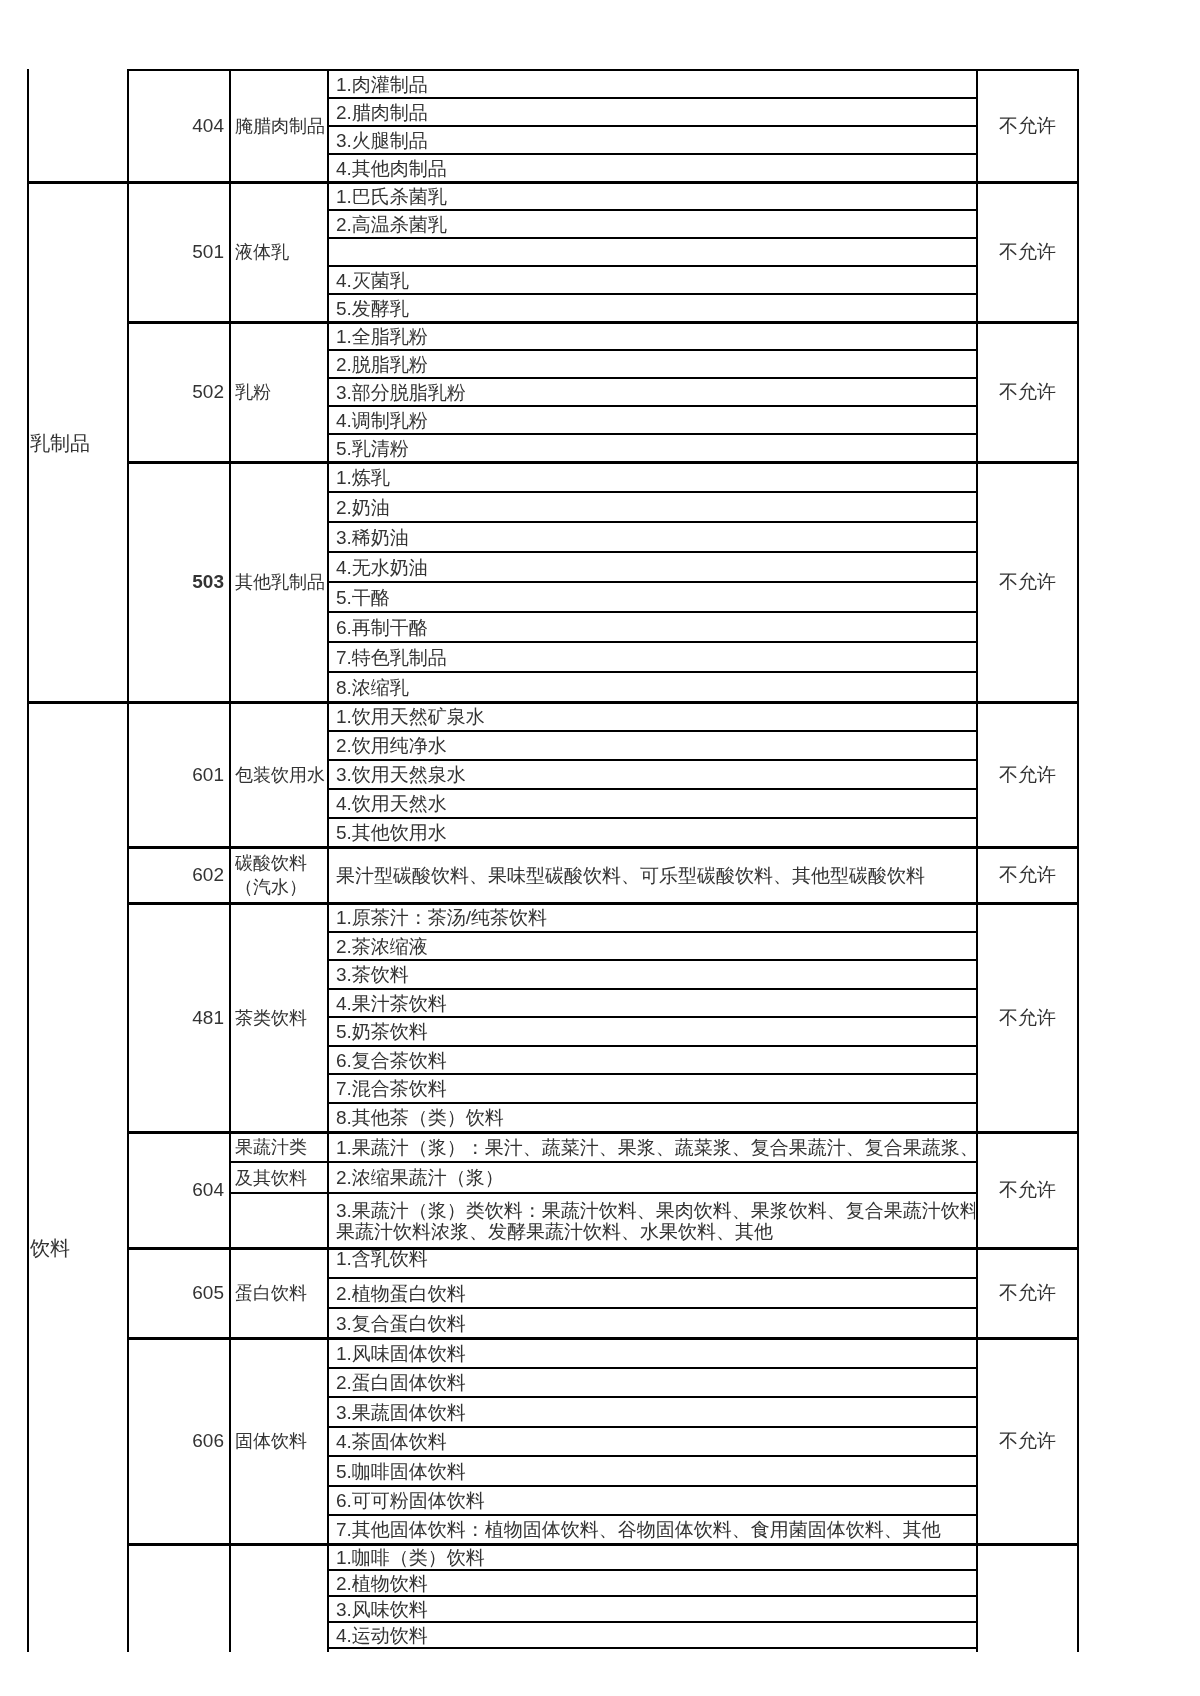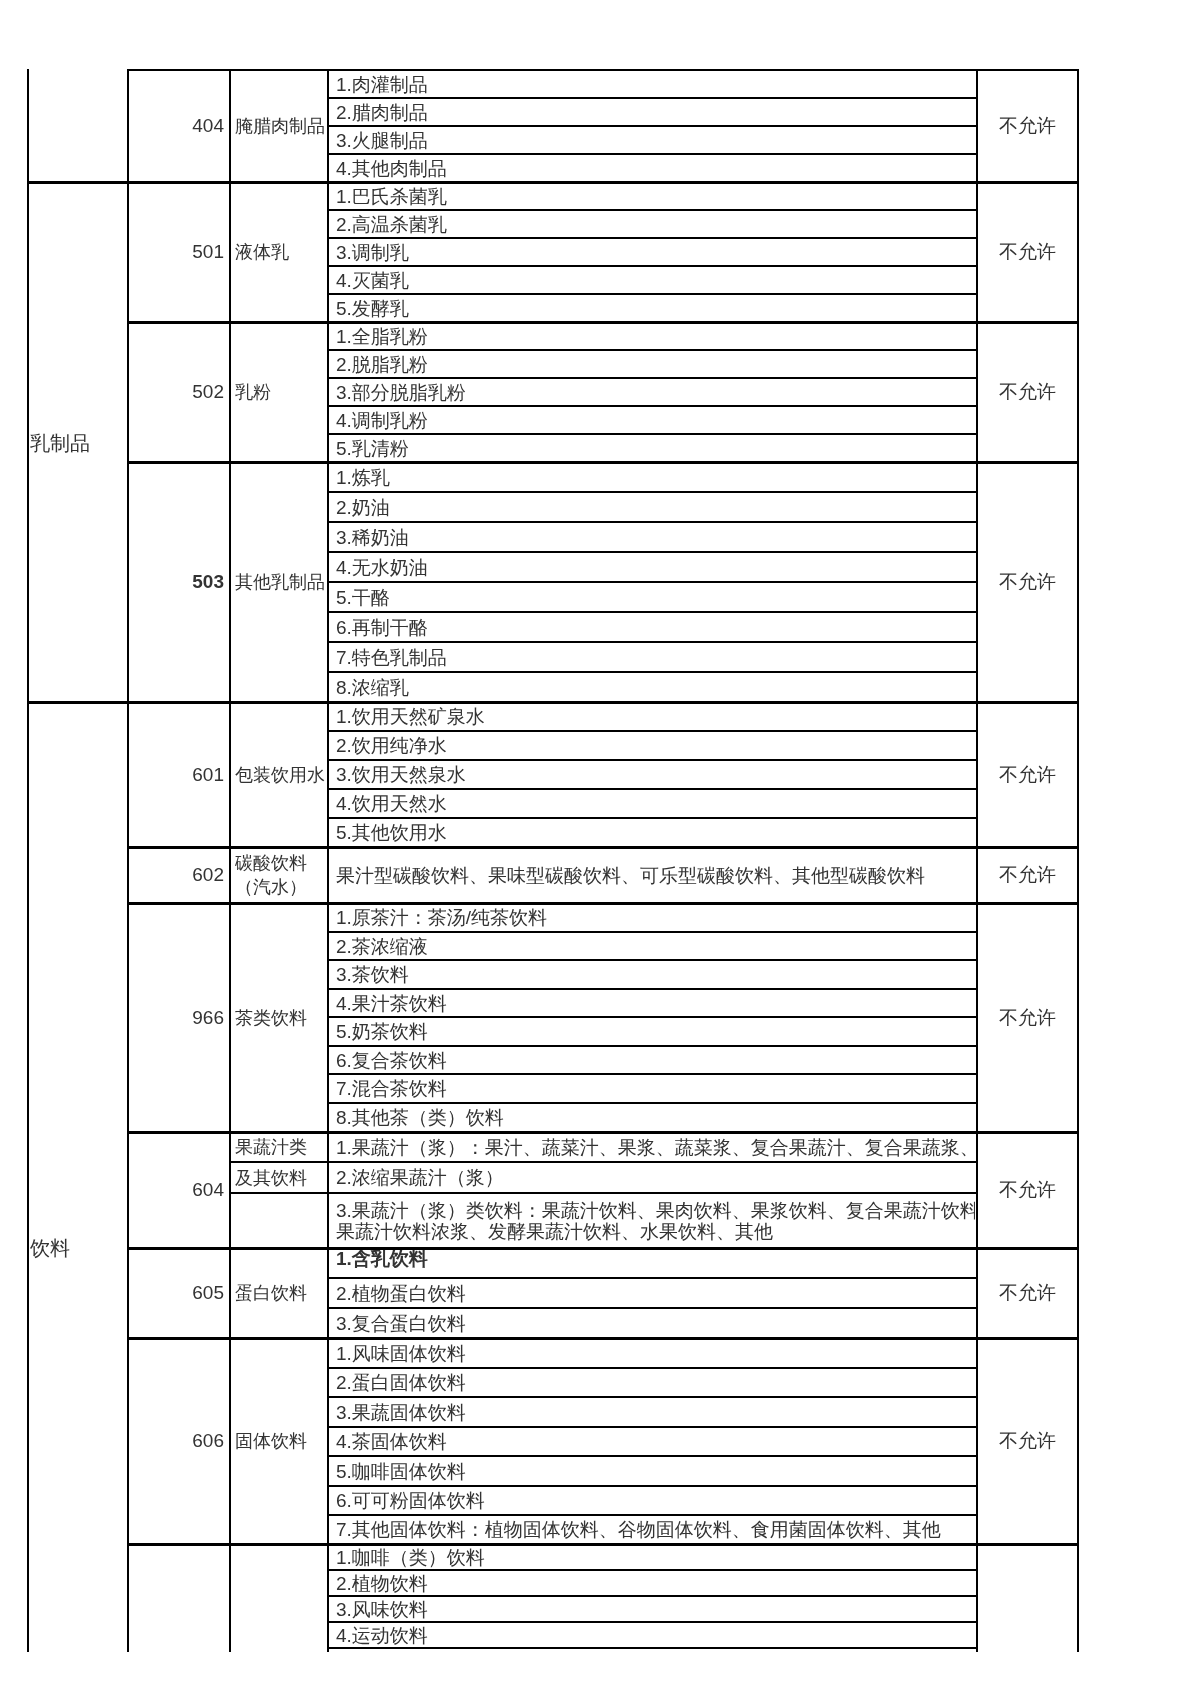--- a/index.html
+++ b/index.html
@@ -44,21 +44,20 @@
     <div class="hl" style="left: 328px; top: 153px; width: 649px; height: 2px;"></div>
     <div class="cell item-cell" style="left: 330px; top: 154px; width: 645px; height: 28px;">4.其他肉制品</div>
     <div class="cell status-cell" style="left: 977px; top: 70px; width: 101px; height: 112px;">不允许</div>
     <div class="hl" style="left: 127px; top: 69px; width: 952px; height: 2px;"></div>
     <div class="cell code-cell" style="left: 130px; top: 182px; width: 98px; height: 140px;">501</div>
     <div class="cell cat-cell" style="left: 232px; top: 182px; width: 94px; height: 140px;">液体乳</div>
     <div class="cell item-cell" style="left: 330px; top: 182px; width: 645px; height: 28px;">1.巴氏杀菌乳</div>
     <div class="hl" style="left: 328px; top: 209px; width: 649px; height: 2px;"></div>
     <div class="cell item-cell" style="left: 330px; top: 210px; width: 645px; height: 28px;">2.高温杀菌乳</div>
     <div class="hl" style="left: 328px; top: 237px; width: 649px; height: 2px;"></div>
-    <div class="cell item-cell" style="left: 330px; top: 238px; width: 645px; height: 28px;">3.调制乳</div>
     <div class="hl" style="left: 328px; top: 265px; width: 649px; height: 2px;"></div>
     <div class="cell item-cell" style="left: 330px; top: 266px; width: 645px; height: 28px;">4.灭菌乳</div>
     <div class="hl" style="left: 328px; top: 293px; width: 649px; height: 2px;"></div>
     <div class="cell item-cell" style="left: 330px; top: 294px; width: 645px; height: 28px;">5.发酵乳</div>
     <div class="cell status-cell" style="left: 977px; top: 182px; width: 101px; height: 140px;">不允许</div>
     <div class="hl" style="left: 27px; top: 180.5px; width: 1052px; height: 3px;"></div>
     <div class="cell code-cell" style="left: 130px; top: 322px; width: 98px; height: 140px;">502</div>
     <div class="cell cat-cell" style="left: 232px; top: 322px; width: 94px; height: 140px;">乳粉</div>
     <div class="cell item-cell" style="left: 330px; top: 322px; width: 645px; height: 28px; text-align: right;">1.全脂乳粉</div>
     <div class="hl" style="left: 328px; top: 349px; width: 649px; height: 2px;"></div>
@@ -101,21 +100,21 @@
     <div class="cell item-cell" style="left: 330px; top: 789px; width: 645px; height: 29px;">4.饮用天然水</div>
     <div class="hl" style="left: 328px; top: 817px; width: 649px; height: 2px;"></div>
     <div class="cell item-cell" style="left: 330px; top: 818px; width: 645px; height: 29px;">5.其他饮用水</div>
     <div class="cell status-cell" style="left: 977px; top: 702px; width: 101px; height: 145px;">不允许</div>
     <div class="hl" style="left: 27px; top: 700.5px; width: 1052px; height: 3px;"></div>
     <div class="cell code-cell" style="left: 130px; top: 847px; width: 98px; height: 56px;">602</div>
     <div class="cell cat-cell" style="left: 232px; top: 847px; width: 94px; height: 56px;">碳酸饮料<br>（汽水）</div>
     <div class="cell item-cell" style="left: 330px; top: 847px; width: 645px; height: 56px;">果汁型碳酸饮料、果味型碳酸饮料、可乐型碳酸饮料、其他型碳酸饮料</div>
     <div class="cell status-cell" style="left: 977px; top: 847px; width: 101px; height: 56px;">不允许</div>
     <div class="hl" style="left: 127px; top: 845.5px; width: 952px; height: 3px;"></div>
-    <div class="cell code-cell" style="left: 130px; top: 903px; width: 98px; height: 229px;">966</div>
+    <div class="cell code-cell" style="left: 130px; top: 903px; width: 98px; height: 229px;">481</div>
     <div class="cell cat-cell" style="left: 232px; top: 903px; width: 94px; height: 229px;">茶类饮料</div>
     <div class="cell item-cell" style="left: 330px; top: 903px; width: 645px; height: 29px;">1.原茶汁：茶汤/纯茶饮料</div>
     <div class="hl" style="left: 328px; top: 931px; width: 649px; height: 2px;"></div>
     <div class="cell item-cell" style="left: 330px; top: 932px; width: 645px; height: 28px;">2.茶浓缩液</div>
     <div class="hl" style="left: 328px; top: 959px; width: 649px; height: 2px;"></div>
     <div class="cell item-cell" style="left: 330px; top: 960px; width: 645px; height: 29px;">3.茶饮料</div>
     <div class="hl" style="left: 328px; top: 988px; width: 649px; height: 2px;"></div>
     <div class="cell item-cell" style="left: 330px; top: 989px; width: 645px; height: 28px;">4.果汁茶饮料</div>
     <div class="hl" style="left: 328px; top: 1016px; width: 649px; height: 2px;"></div>
     <div class="cell item-cell" style="left: 330px; top: 1017px; width: 645px; height: 29px;">5.奶茶饮料</div>
@@ -134,21 +133,21 @@
     <div class="hl" style="left: 230px; top: 1192px; width: 98px; height: 2px;"></div>
     <div class="cell item-cell" style="left: 330px; top: 1132px; width: 645px; height: 30px;">1.果蔬汁（浆）：果汁、蔬菜汁、果浆、蔬菜浆、复合果蔬汁、复合果蔬浆、其</div>
     <div class="hl" style="left: 328px; top: 1161px; width: 649px; height: 2px;"></div>
     <div class="cell item-cell" style="left: 330px; top: 1162px; width: 645px; height: 31px;">2.浓缩果蔬汁（浆）</div>
     <div class="hl" style="left: 328px; top: 1192px; width: 649px; height: 2px;"></div>
     <div class="cell item-cell" style="left: 330px; top: 1193px; width: 645px; height: 55px;">3.果蔬汁（浆）类饮料：果蔬汁饮料、果肉饮料、果浆饮料、复合果蔬汁饮料、<br>果蔬汁饮料浓浆、发酵果蔬汁饮料、水果饮料、其他</div>
     <div class="cell status-cell" style="left: 977px; top: 1132px; width: 101px; height: 116px;">不允许</div>
     <div class="hl" style="left: 127px; top: 1130.5px; width: 952px; height: 3px;"></div>
     <div class="cell code-cell" style="left: 130px; top: 1248px; width: 98px; height: 90px;">605</div>
     <div class="cell cat-cell" style="left: 232px; top: 1248px; width: 94px; height: 90px;">蛋白饮料</div>
-    <div class="cell item-cell" style="left: 330px; top: 1248px; width: 645px; height: 20px; font-weight: bold;">1.含乳饮料</div>
+    <div class="cell item-cell" style="left: 330px; top: 1248px; width: 645px; height: 20px;">1.含乳饮料</div>
     <div class="hl" style="left: 328px; top: 1277px; width: 649px; height: 2px;"></div>
     <div class="cell item-cell" style="left: 330px; top: 1278px; width: 645px; height: 30px;">2.植物蛋白饮料</div>
     <div class="hl" style="left: 328px; top: 1307px; width: 649px; height: 2px;"></div>
     <div class="cell item-cell" style="left: 330px; top: 1308px; width: 645px; height: 30px;">3.复合蛋白饮料</div>
     <div class="cell status-cell" style="left: 977px; top: 1248px; width: 101px; height: 90px;">不允许</div>
     <div class="hl" style="left: 127px; top: 1246.5px; width: 952px; height: 3px;"></div>
     <div class="cell code-cell" style="left: 130px; top: 1338px; width: 98px; height: 206px;">606</div>
     <div class="cell cat-cell" style="left: 232px; top: 1338px; width: 94px; height: 206px;">固体饮料</div>
     <div class="cell item-cell" style="left: 330px; top: 1338px; width: 645px; height: 30px;">1.风味固体饮料</div>
     <div class="hl" style="left: 328px; top: 1367px; width: 649px; height: 2px;"></div>

